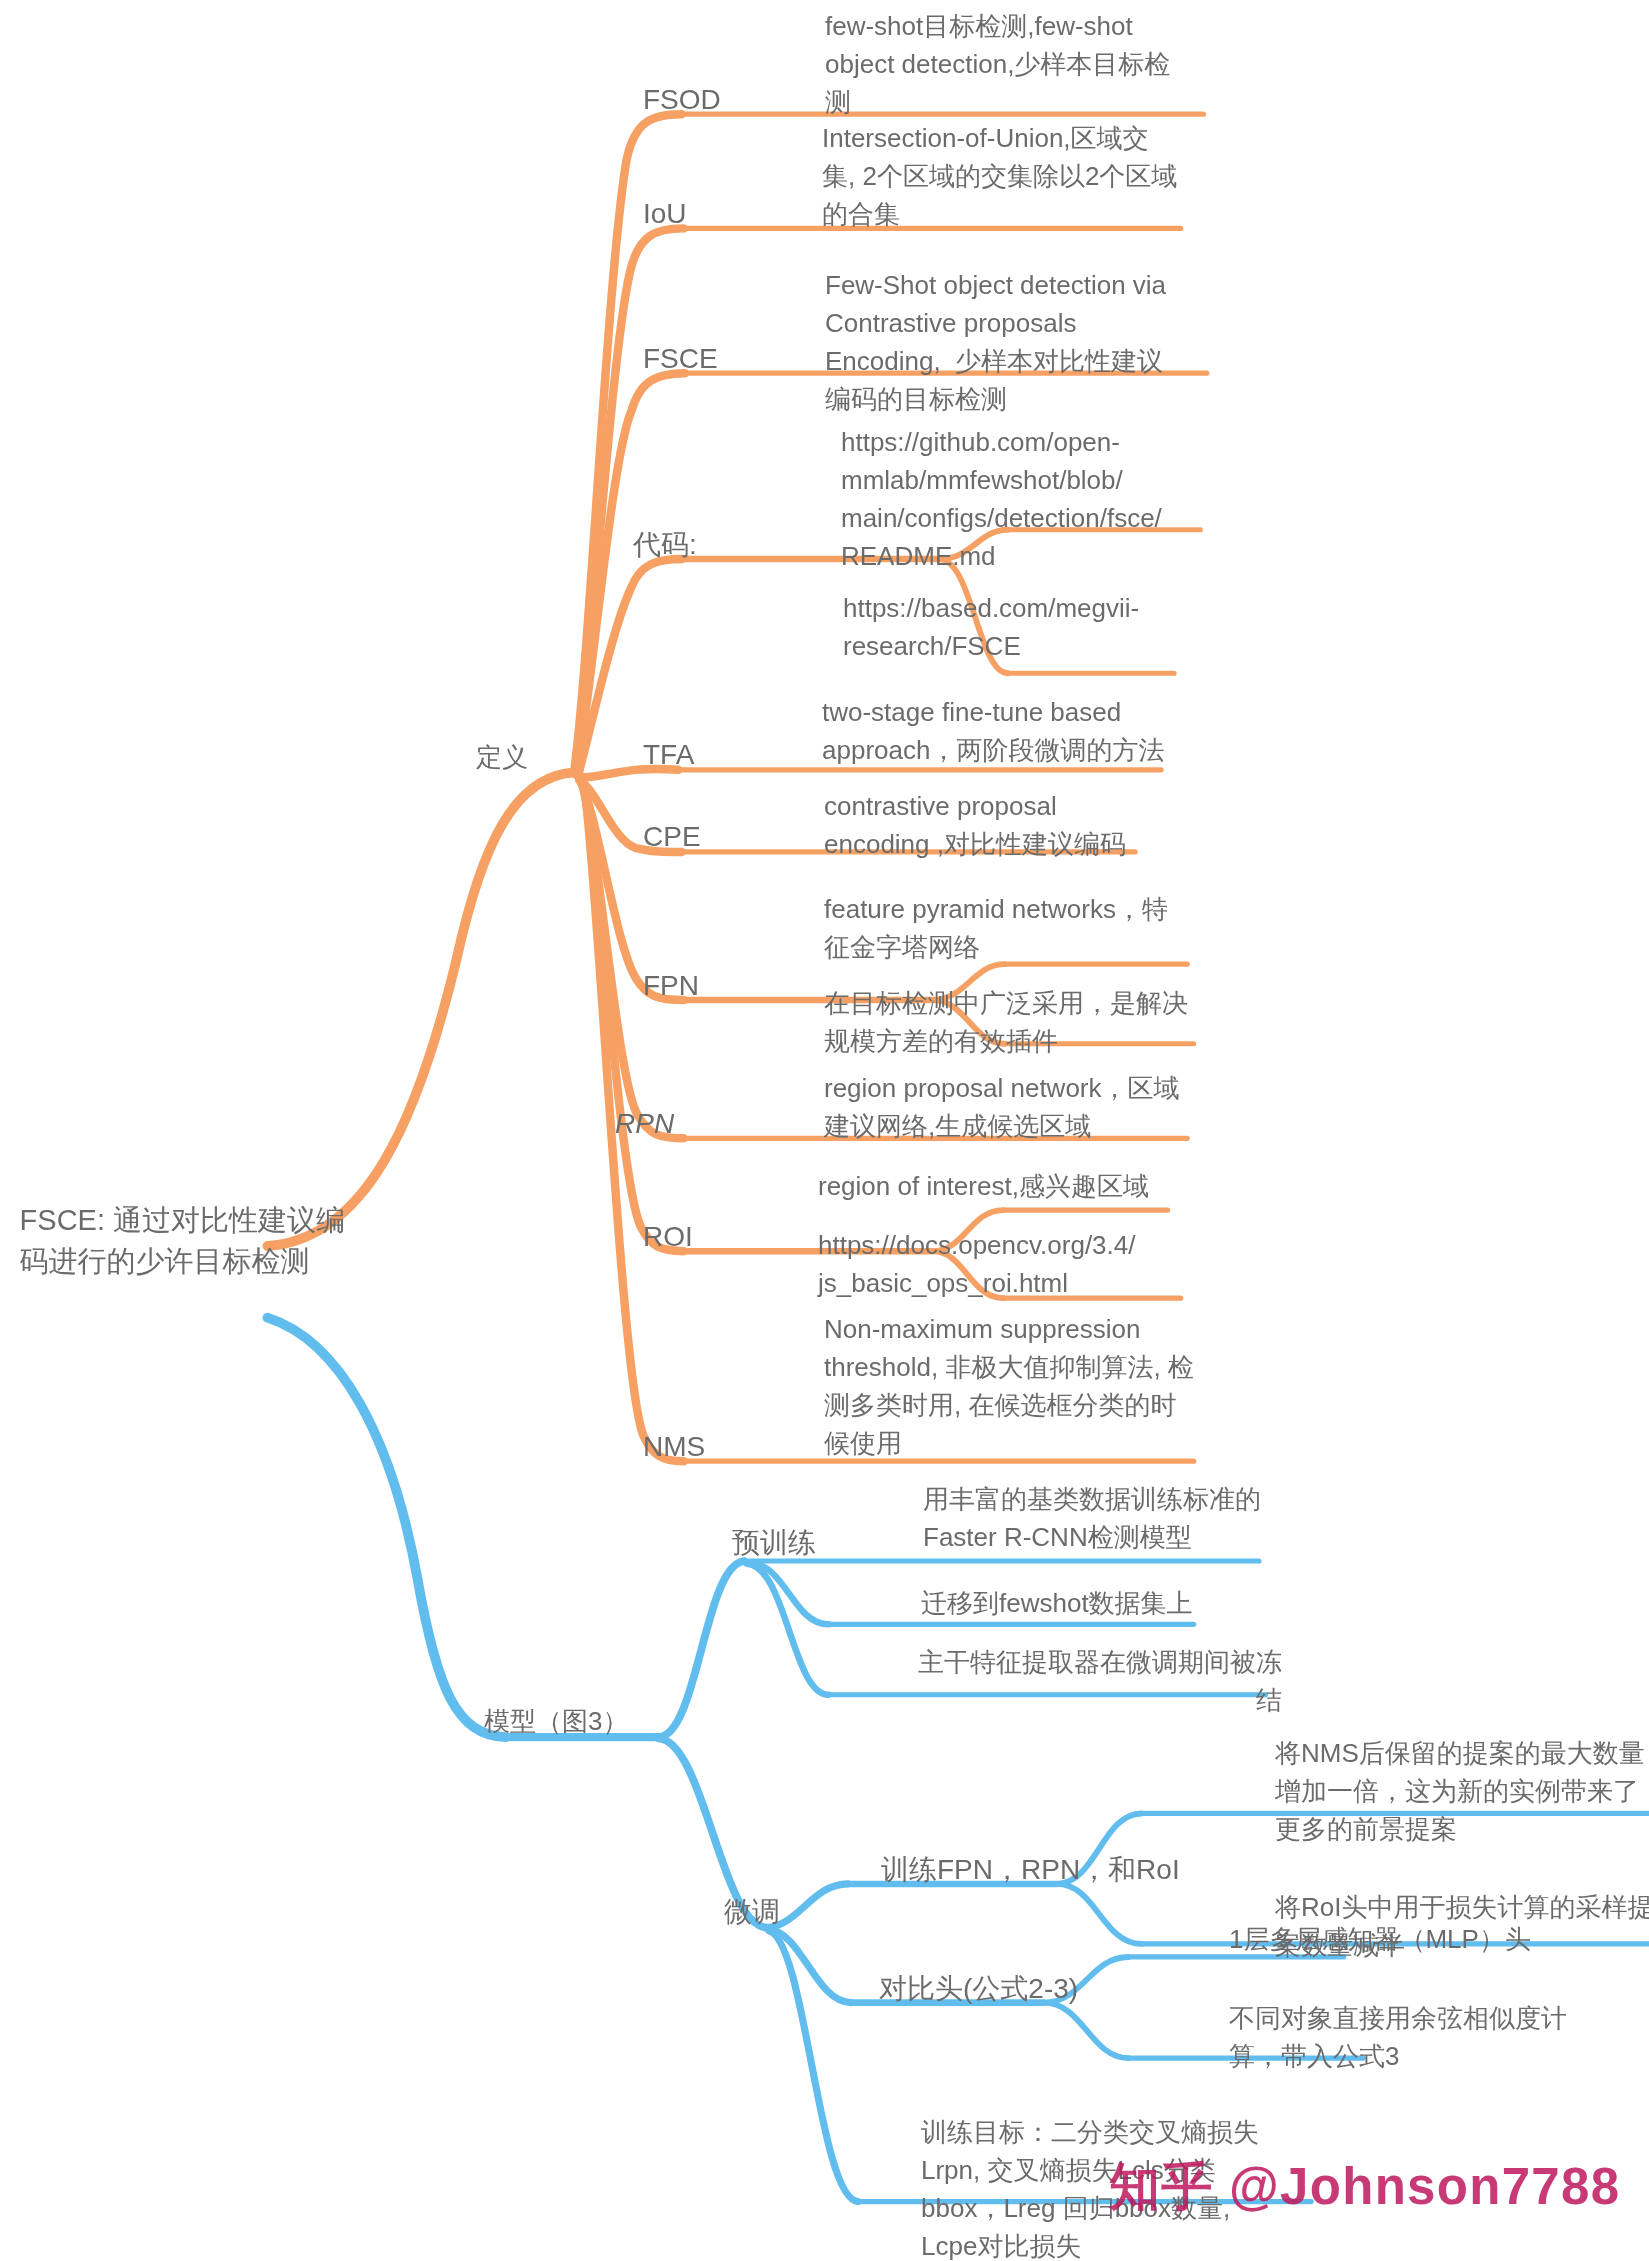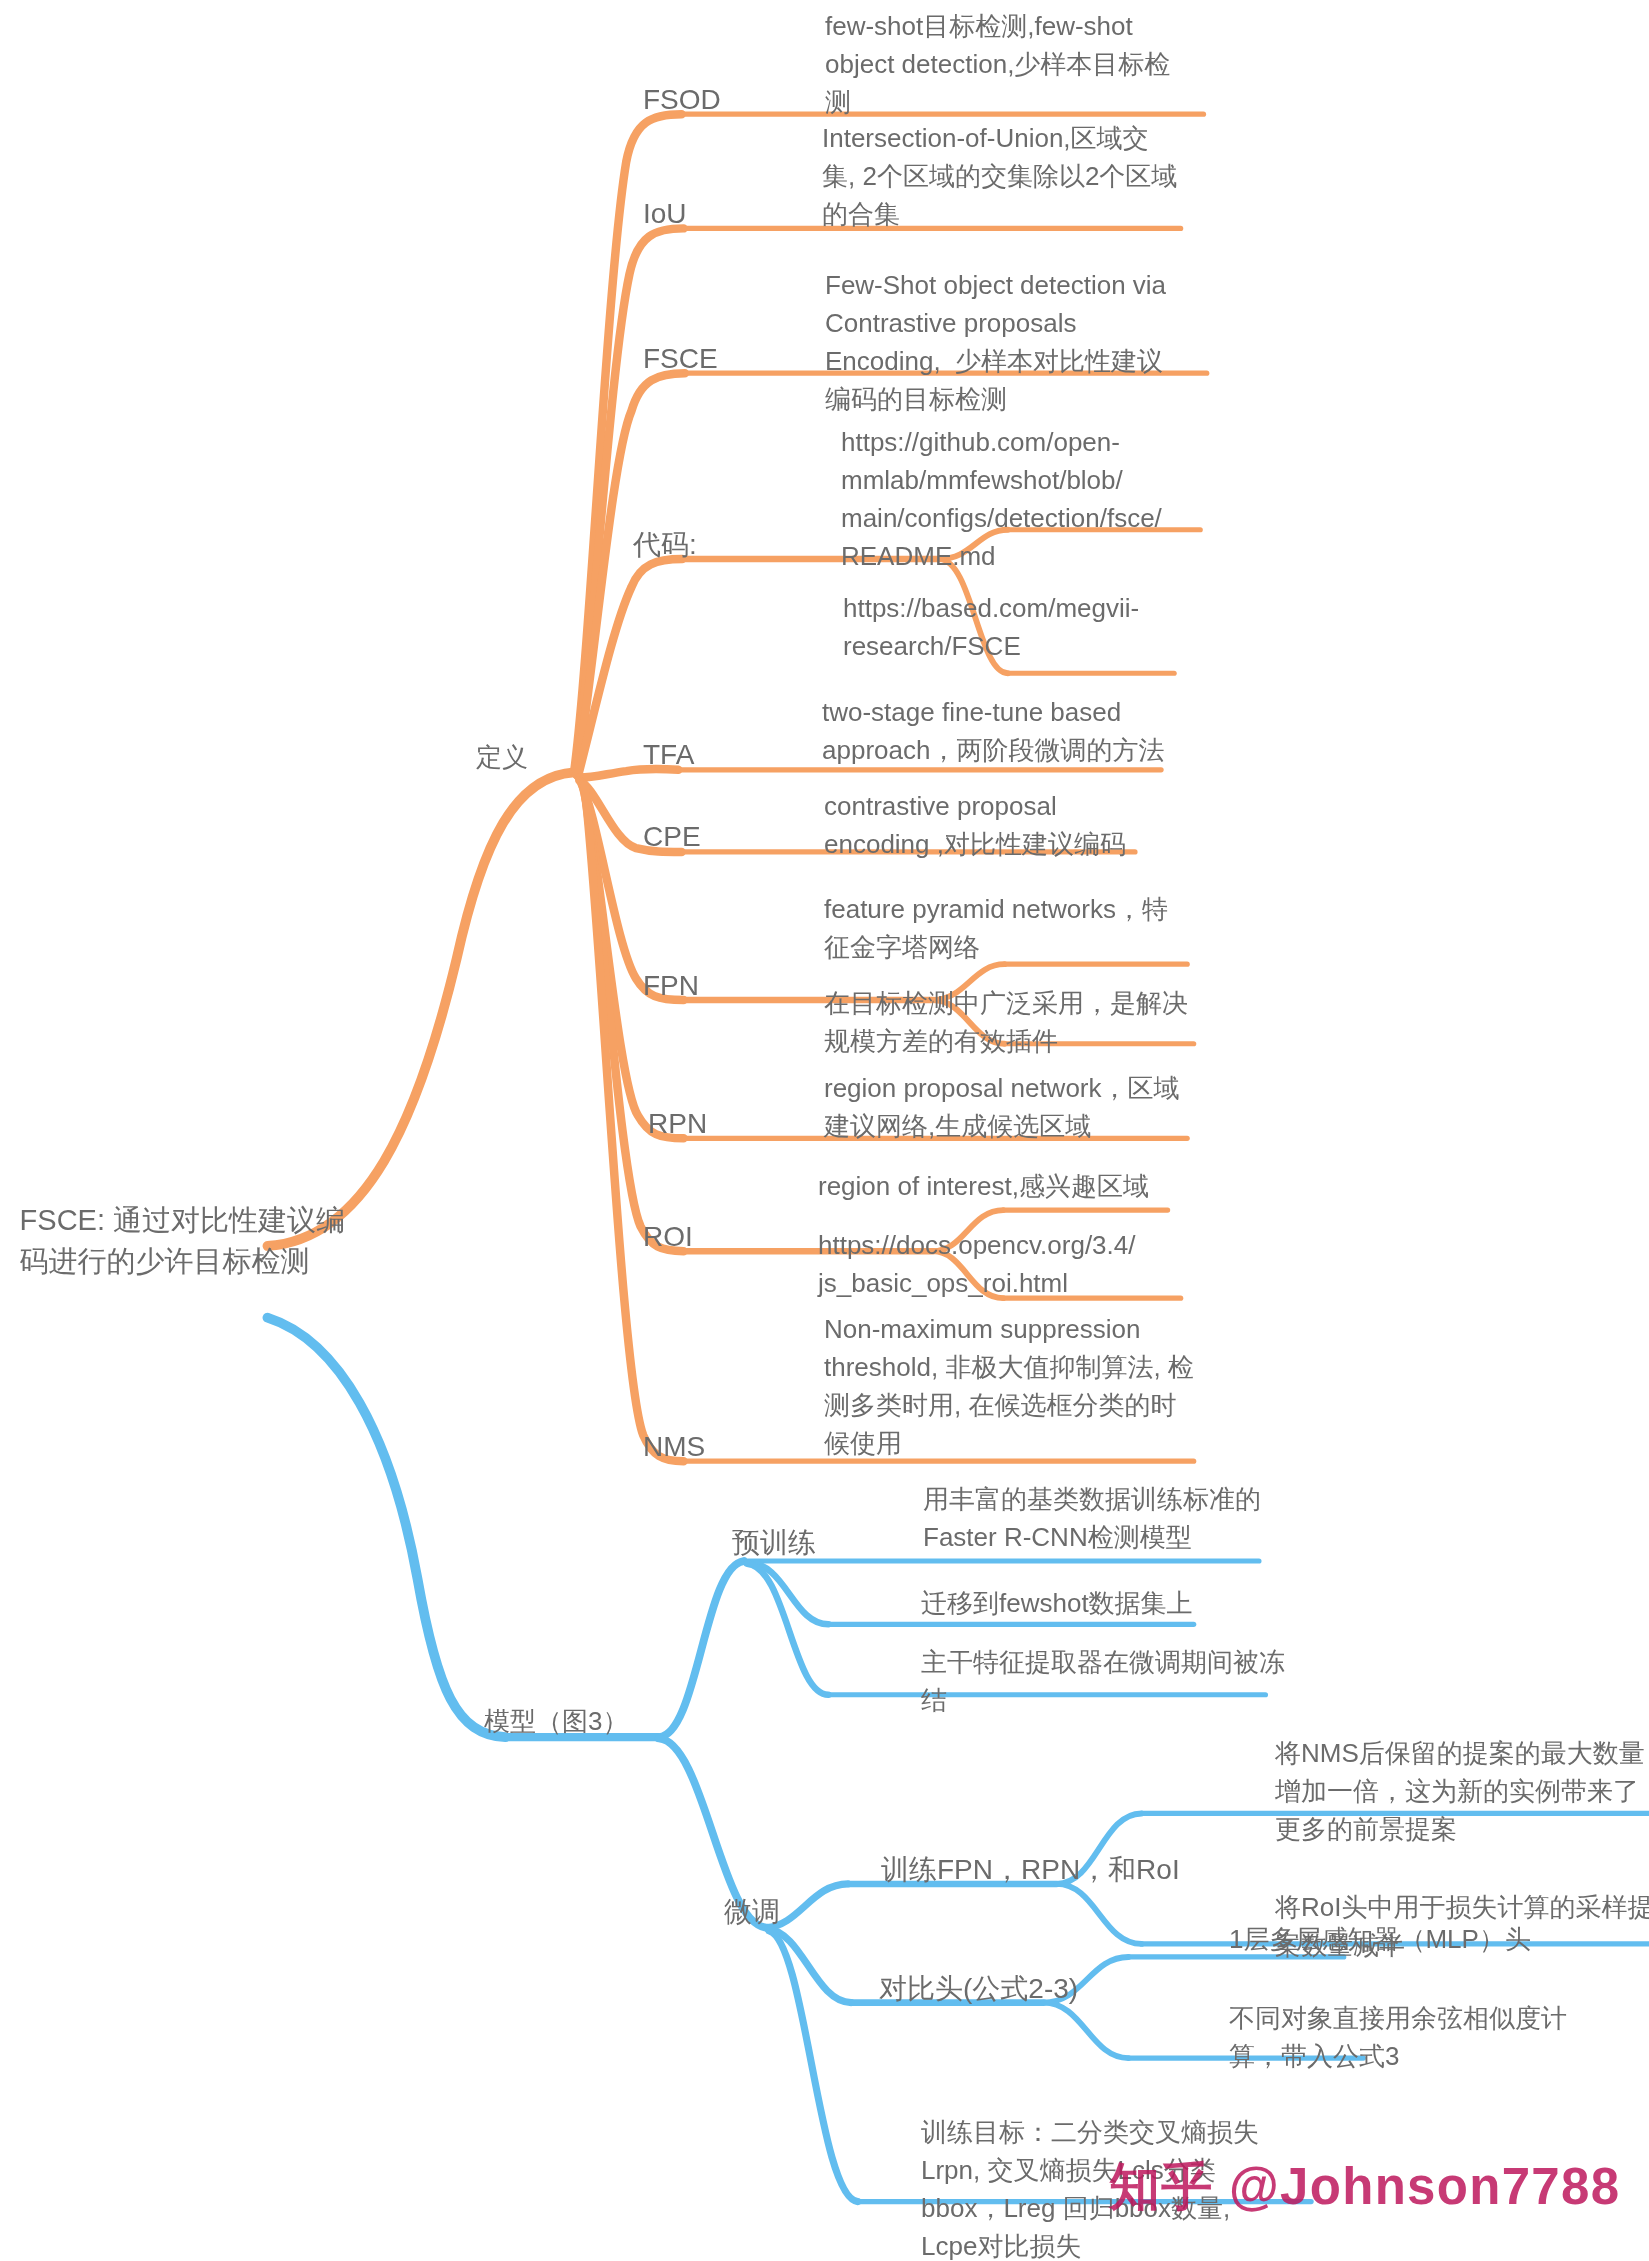--- a/index.html
+++ b/index.html
@@ -154,21 +154,21 @@
 
   <div class="node lvl1" style="left:484px; top:1703px;">模型（图3）</div>
 
   <div class="node lvl2" style="left:643px; top:80px;">FSOD</div>
   <div class="node lvl2" style="left:643px; top:194px;">IoU</div>
   <div class="node lvl2" style="left:643px; top:339px;">FSCE</div>
   <div class="node lvl2" style="left:633px; top:525px;">代码:</div>
   <div class="node lvl2" style="left:643px; top:735px;">TFA</div>
   <div class="node lvl2" style="left:643px; top:817px;">CPE</div>
   <div class="node lvl2" style="left:643px; top:966px;">FPN</div>
-  <div class="node lvl2" style="left:648px; top:1104px;">RPN</div>
+  <div class="node lvl2" style="left:615px; top:1104px;font-style:italic;">RPN</div>
   <div class="node lvl2" style="left:643px; top:1217px;">ROI</div>
   <div class="node lvl2" style="left:643px; top:1427px;">NMS</div>
 
   <div class="node leaf" style="left:783px; top:7.8px; width:404px;">few-shot目标检测,few-shot
 object detection,少样本目标检
 测</div>
 
   <div class="node leaf" style="left:780px; top:120px; width:411px;">Intersection-of-Union,区域交
 集, 2个区域的交集除以2个区域
 的合集</div>
@@ -210,21 +210,21 @@
 threshold, 非极大值抑制算法, 检
 测多类时用, 在候选框分类的时
 候使用</div>
 
   <div class="node lvl2" style="left:732px; top:1523px;">预训练</div>
   <div class="node lvl2" style="left:724px; top:1892px;">微调</div>
 
   <div class="node leaf" style="left:881px; top:1481px; width:391px;">用丰富的基类数据训练标准的
 Faster R-CNN检测模型</div>
   <div class="node leaf" style="left:879px; top:1585px; width:391px;">迁移到fewshot数据集上</div>
-  <div class="node leaf" style="left:879px; top:1644px; width:404px;">主干特征提取器在微调期间被冻
+  <div class="node leaf" style="left:836px; top:1644px; width:404px;text-align:right;">主干特征提取器在微调期间被冻
 结</div>
 
   <div class="node lvl2" style="left:881px; top:1850px;">训练FPN，RPN，和RoI</div>
   <div class="node lvl2" style="left:879px; top:1969px;">对比头(公式2-3)</div>
 
   <div class="node leaf" style="left:1233px; top:1735px; width:404px;">将NMS后保留的提案的最大数量
 增加一倍，这为新的实例带来了
 更多的前景提案</div>
   <div class="node leaf" style="left:1233px; top:1889px; width:404px;">将RoI头中用于损失计算的采样提
 案数量减半</div>

